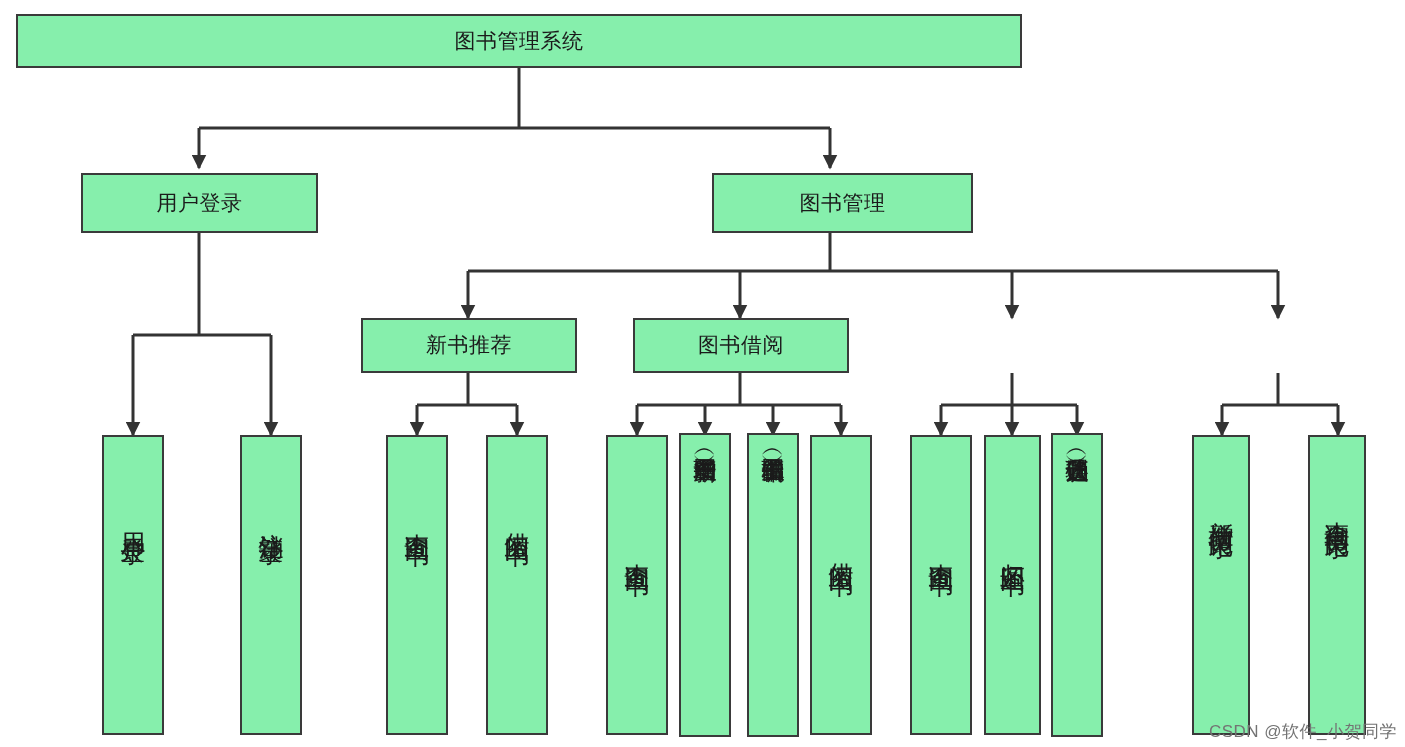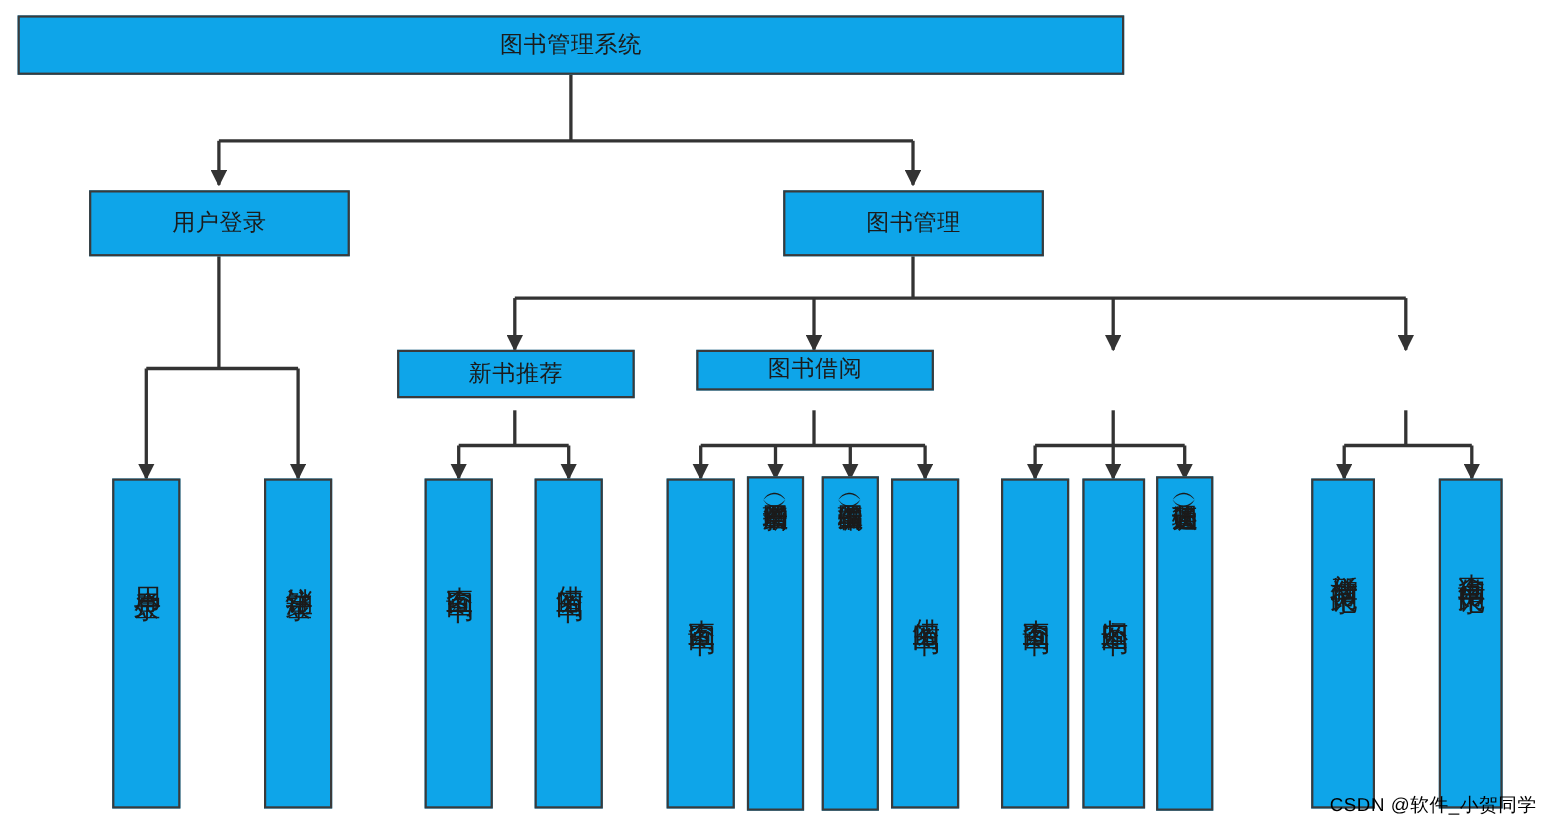--- a/index.html
+++ b/index.html
@@ -20,21 +20,21 @@
   #edges {
     position: absolute;
     left: 0;
     top: 0;
     width: 1405px;
     height: 747px;
   }
   .node {
     position: absolute;
     box-sizing: border-box;
-    background: #0ea5e9;
+    background: #86efac;
     border: 2px solid #3a3a3a;
     display: flex;
     align-items: center;
     justify-content: center;
     color: #1b1b1b;
     z-index: 2;
   }
   .node .lbl {
     display: block;
     text-align: center;
@@ -68,21 +68,21 @@
     padding-top: 70px;
   }
   .node.vert.mid3 .lbl {
     padding-top: 100px;
   }
   #watermark {
     position: absolute;
     right: 8px;
     bottom: 4px;
     font-size: 17px;
-    color: #000000;
+    color: #737373;
     letter-spacing: 0.5px;
     z-index: 3;
     white-space: nowrap;
   }
 </style>
 </head>
 <body>
 
 <div id="canvas">
 
@@ -136,28 +136,28 @@
     </g>
   </svg>
 
   <div class="node horiz" style="left:16px; top:14px; width:1006px; height:54px;">
     <span class="lbl">图书管理系统</span>
   </div>
 
   <div class="node horiz" style="left:81px; top:173px; width:237px; height:60px;">
     <span class="lbl">用户登录</span>
   </div>
-  <div class="node horiz" style="left:712px; top:173px; width:237px; height:60px;">
+  <div class="node horiz" style="left:712px; top:173px; width:261px; height:60px;">
     <span class="lbl">图书管理</span>
   </div>
 
-  <div class="node horiz" style="left:361px; top:318px; width:216px; height:44px;">
+  <div class="node horiz" style="left:361px; top:318px; width:216px; height:55px;">
     <span class="lbl">新书推荐</span>
   </div>
-  <div class="node horiz" style="left:633px; top:318px; width:216px; height:37px;">
+  <div class="node horiz" style="left:633px; top:318px; width:216px; height:55px;">
     <span class="lbl">图书借阅</span>
   </div>
 
   <div class="node vert mid2" style="left:102px; top:435px; width:62px; height:300px;">
     <span class="lbl">用户登录</span>
   </div>
   <div class="node vert mid2" style="left:240px; top:435px; width:62px; height:300px;">
     <span class="lbl">注销登录</span>
   </div>
 

